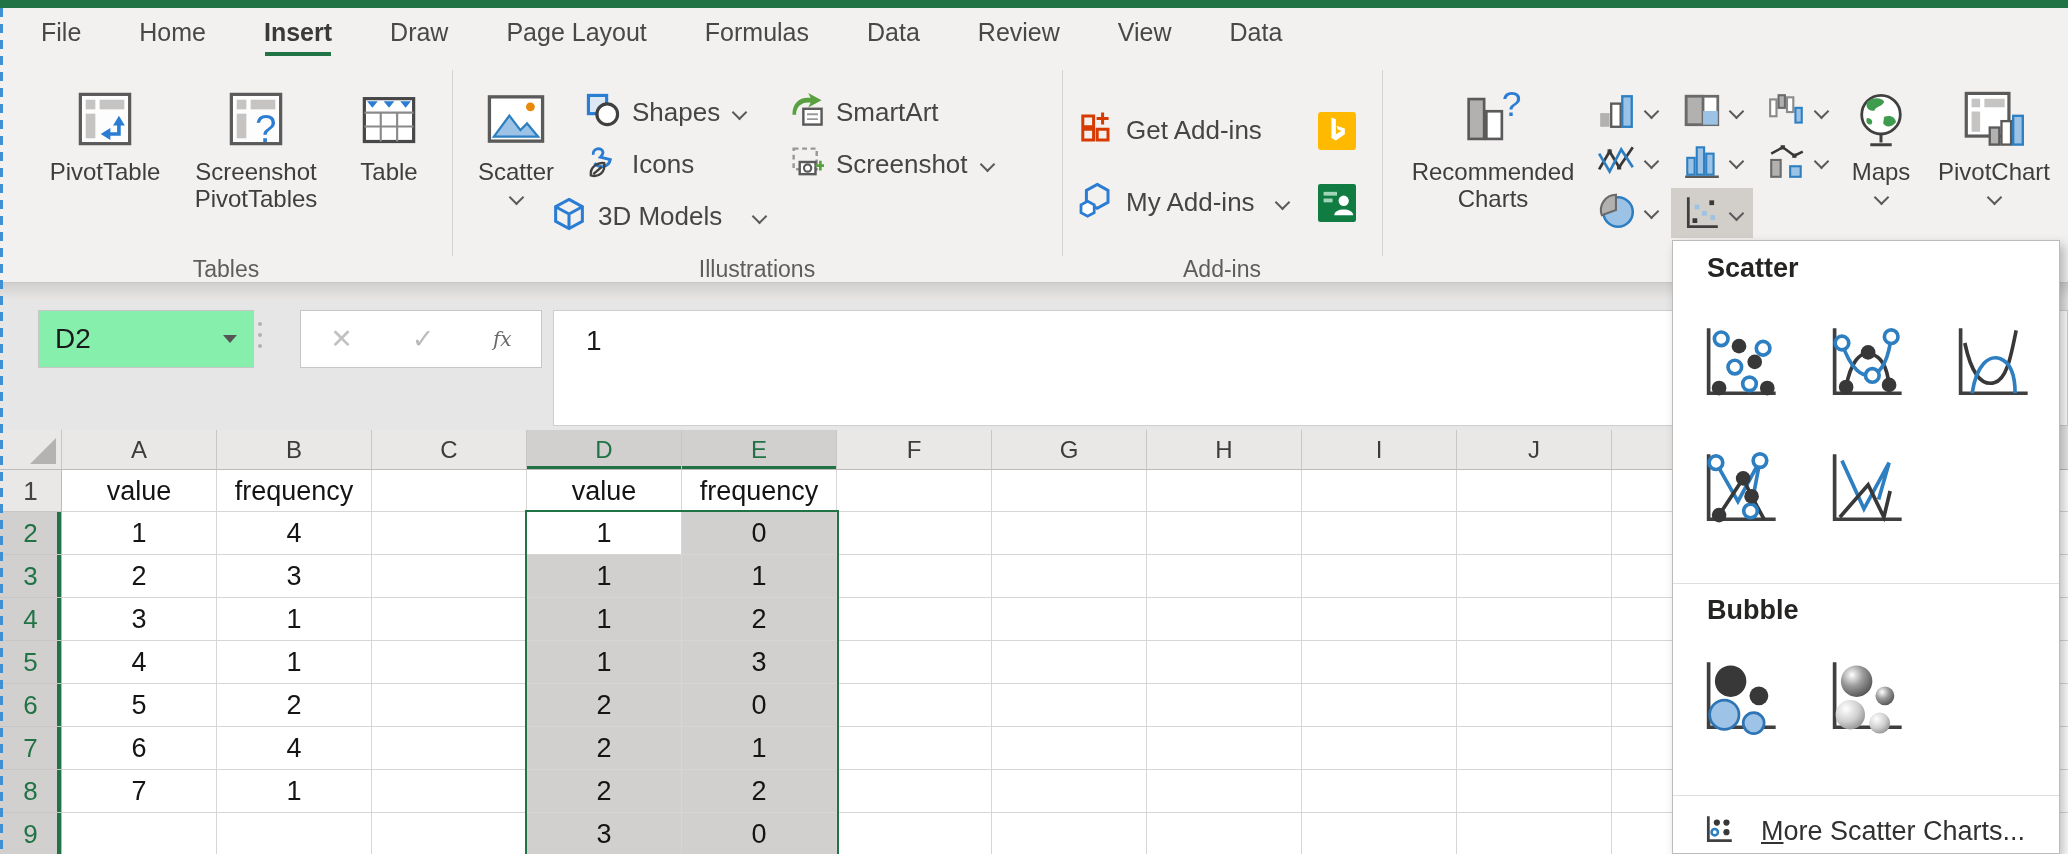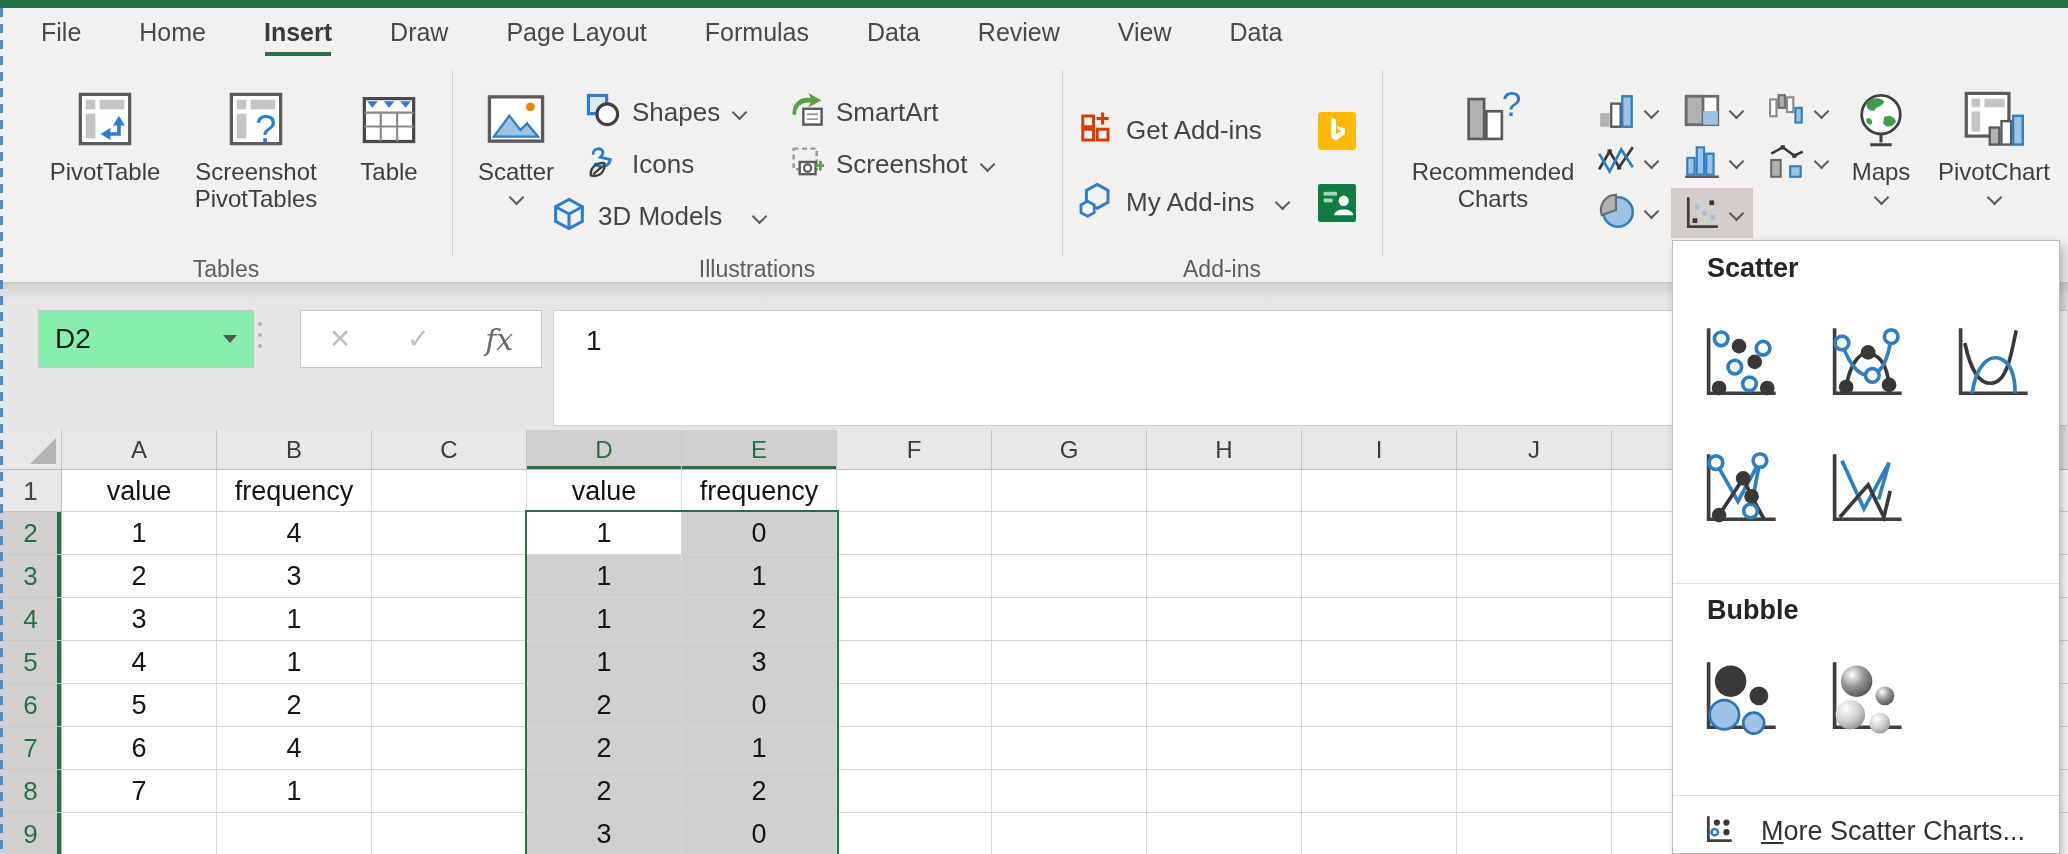--- a/index.html
+++ b/index.html
@@ -31,21 +31,21 @@
   #ribbon-shadow{position:absolute;left:0;top:283px;width:100%;height:17px;background:linear-gradient(#d2d0ce,#e7e6e5);z-index:3;}
   #formulabar{position:absolute;left:0;top:300px;width:100%;height:130px;background:#e6e6e6;z-index:3;}
   #namebox{position:absolute;left:24px;top:10px;width:214px;height:56px;background:#86efac;border:1px solid #c8c6c4;display:flex;align-items:center;margin-left:14px;}
   #namebox .nval{font-size:28px;color:#1a1a1a;margin-left:16px;flex:1;}
   .dtri{width:0;height:0;border-left:7px solid transparent;border-right:7px solid transparent;border-top:8px solid #555;margin-right:16px;}
   #fbdots{position:absolute;left:258px;top:22px;display:flex;flex-direction:column;gap:7px;}
   #fbdots i{width:4px;height:4px;border-radius:50%;background:#b3b1af;}
   #fxbox{position:absolute;left:300px;top:10px;width:240px;height:56px;background:#fff;border:1px solid #c8c6c4;display:flex;align-items:center;justify-content:space-around;}
   #fxbox .xbtn{font-size:27px;color:#c3c1bf;}
   #fxbox .okbtn{font-size:27px;color:#bdbbb9;}
-  #fxbox .fxbtn{font-size:30px;color:#6c6a68;font-family:"DejaVu Serif",serif;font-style:italic;}
+  #fxbox .fxbtn{font-size:20px;color:#6c6a68;font-family:"DejaVu Serif",serif;font-style:italic;}
   #fxinput{position:absolute;left:553px;top:10px;right:0;height:114px;background:#fff;border:1px solid #d0cecc;}
   #fxinput .fval{font-size:28px;color:#1a1a1a;margin:14px 0 0 32px;}
   
   #grid{position:absolute;left:0;top:430px;width:100%;height:424px;background:#e6e6e6;z-index:1;}
   .gcell{position:absolute;box-sizing:border-box;overflow:hidden;}
   .hcell{background:#e9e8e7;border-right:1px solid #c9c7c5;border-bottom:1px solid #bdbbb9;
          font-size:24px;color:#3d3c3b;text-align:center;}
   .hcell.selcol{background:#d2d0cf;color:#217346;box-shadow:inset 0 -3px 0 #217346;}
   .rhcell{background:#e9e8e7;border-right:1px solid #bdbbb9;border-bottom:1px solid #c9c7c5;
           font-size:26px;color:#454443;text-align:center;}

